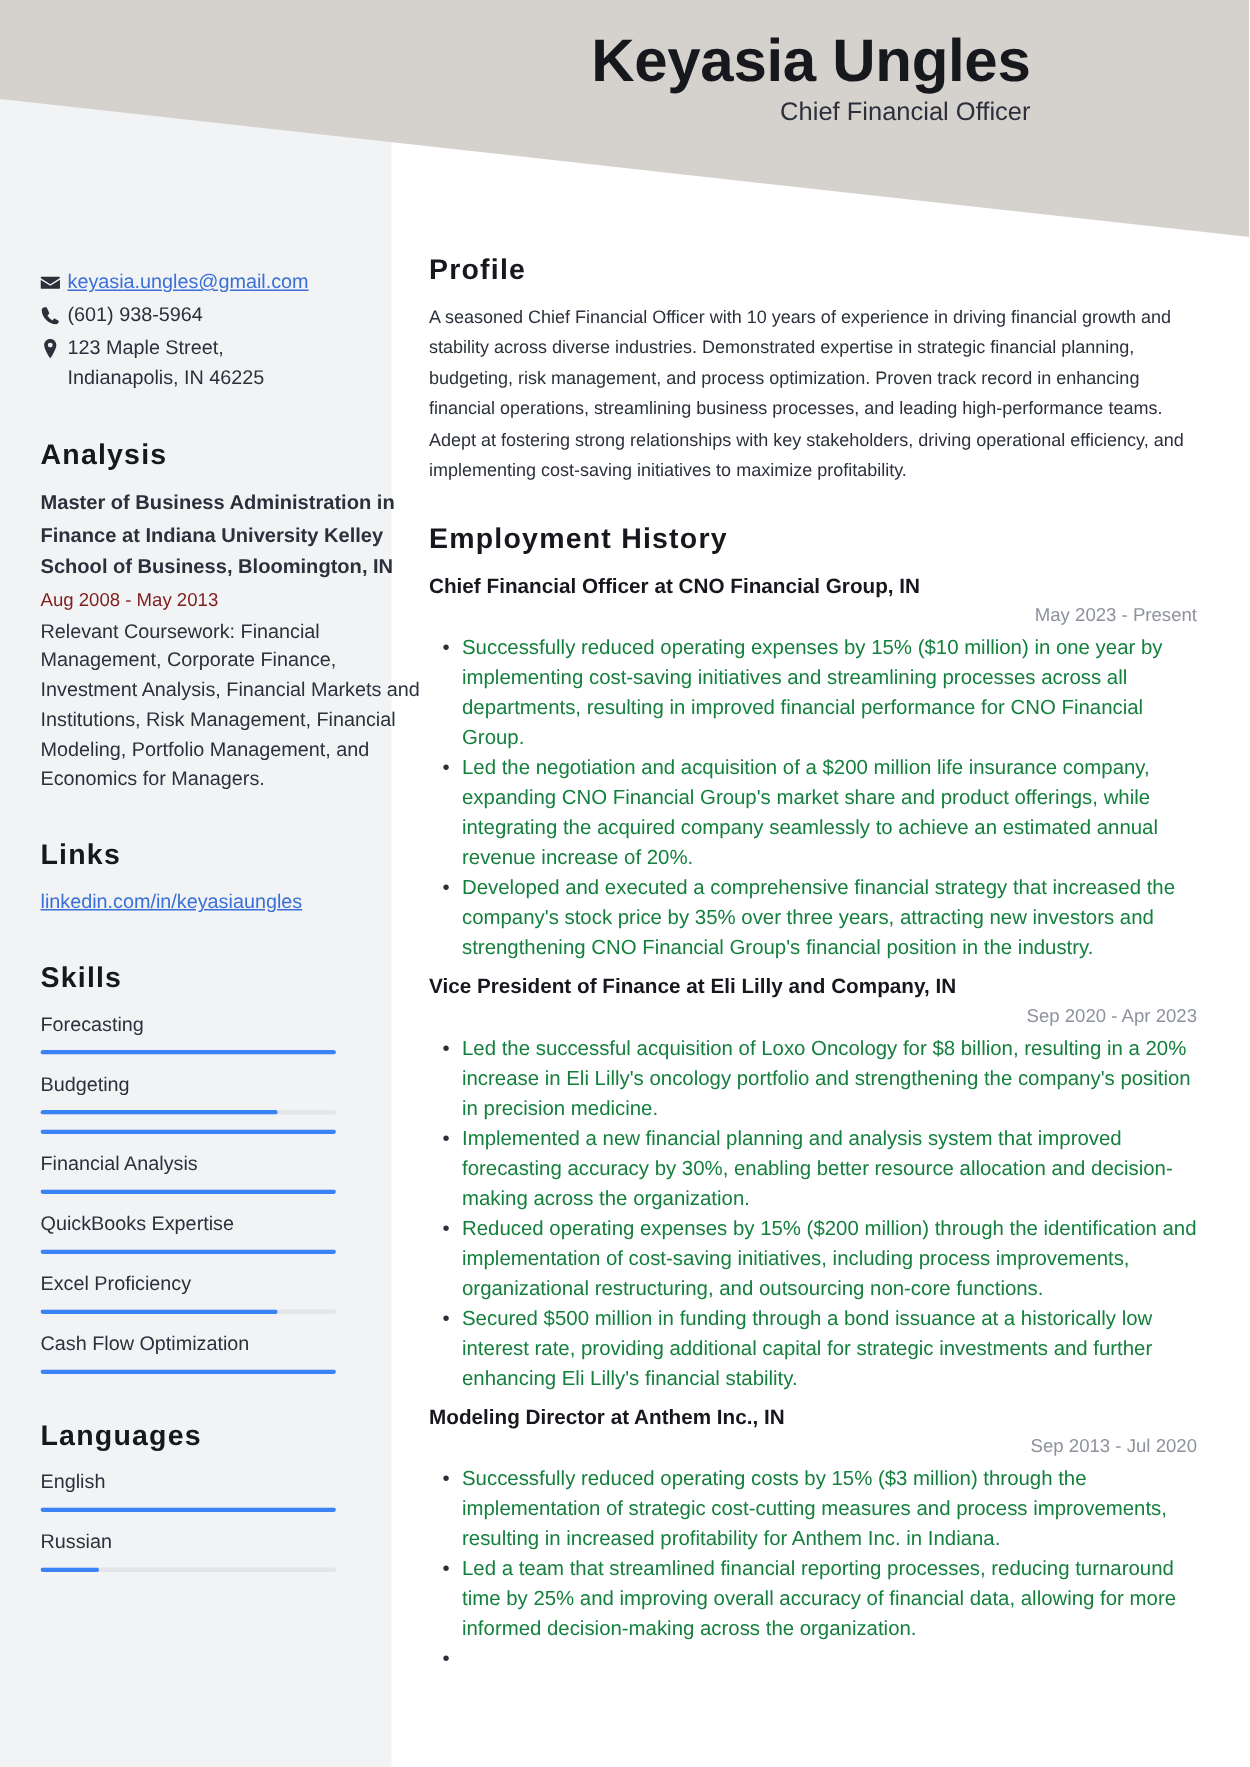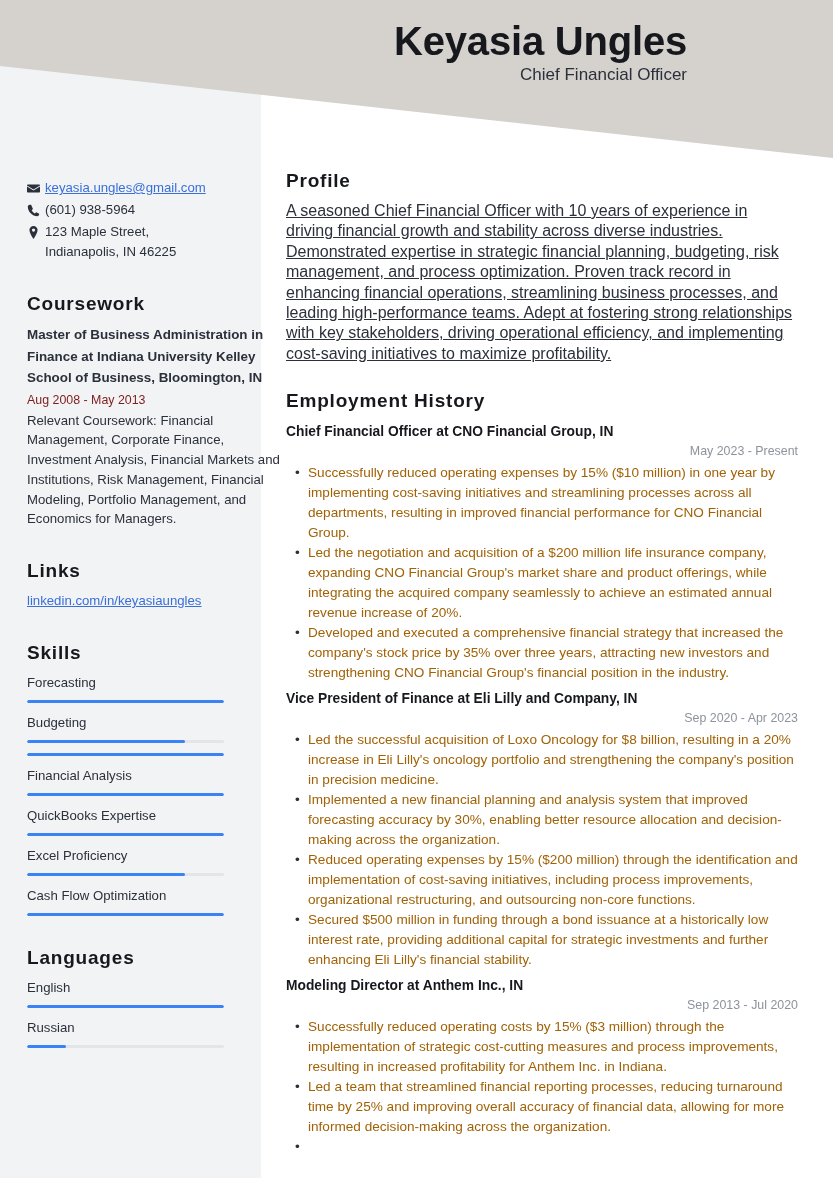--- a/index.html
+++ b/index.html
@@ -169,24 +169,23 @@
   }
   .main-heading {
     font-size: 19px;
     font-weight: bold;
     letter-spacing: 0.8px;
     color: #16181d;
     margin: 0 0 9px 0;
   }
   #profile-section { margin-bottom: 26px; }
   .profile-text {
-    font-size: 16px;
+    font-size: 12px;
     line-height: 20.4px;
     color: #2b303b;
-    text-decoration: underline;
   }
 
   .job-entry { margin-bottom: 5px; }
   .job-title-line {
     font-size: 13.8px;
     font-weight: bold;
     color: #16181d;
     line-height: 21px;
   }
   .job-dates {
@@ -197,21 +196,21 @@
     text-align: right;
   }
   ul.job-bullets {
     margin: 0;
     padding-left: 22px;
     list-style: none;
   }
   ul.job-bullets li {
     font-size: 13.6px;
     line-height: 20px;
-    color: #a16207;
+    color: #15803d;
     position: relative;
     margin-bottom: 0px;
     padding-left: 0;
     min-height: 20px;
   }
   ul.job-bullets li::before {
     content: "\2022";
     position: absolute;
     left: -13px;
     top: 0;
@@ -267,21 +266,21 @@
         </span>
         <span class="contact-text">
           <span>123 Maple Street,</span><br>
           <span>Indianapolis, IN 46225</span>
         </span>
       </div>
 
     </div>
 
     <div>
-      <div class="side-heading">Coursework</div>
+      <div class="side-heading">Analysis</div>
       <div>
         <div class="edu-degree">Master of Business Administration in Finance at Indiana University Kelley School of Business, Bloomington, IN</div>
         <div class="edu-dates">Aug 2008 - May 2013</div>
         <div class="edu-desc">Relevant Coursework: Financial Management, Corporate Finance, Investment Analysis, Financial Markets and Institutions, Risk Management, Financial Modeling, Portfolio Management, and Economics for Managers.</div>
       </div>
     </div>
 
     <div>
       <div class="side-heading">Links</div>
       <div class="link-line">

